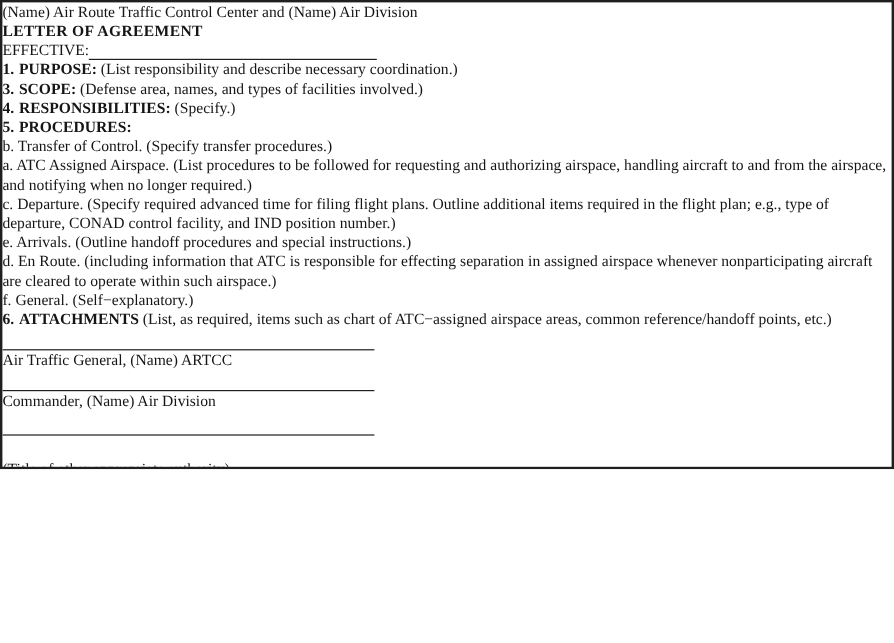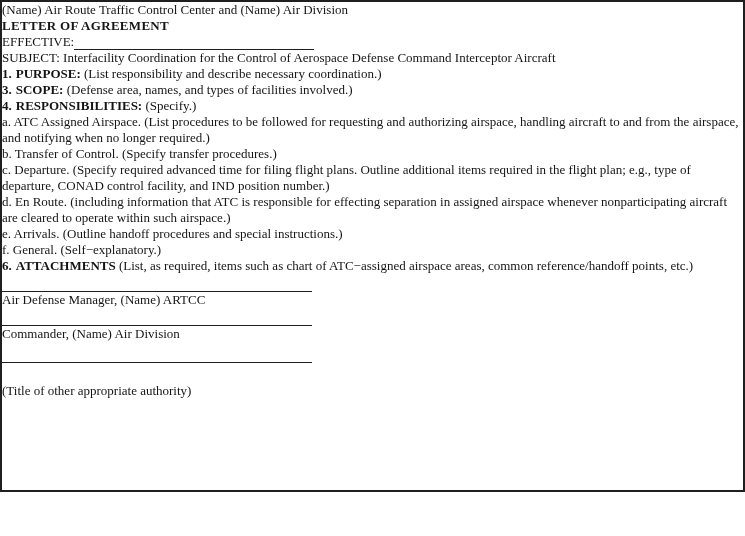--- a/index.html
+++ b/index.html
@@ -3,21 +3,21 @@
 <meta charset="utf-8">
 <style>
   html, body {
     margin: 0;
     padding: 0;
     background: #ffffff;
   }
   .page {
     position: relative;
     width: 745px;
-    height: 492px;
+    height: 391px;
     box-sizing: border-box;
     border: 2px solid #1f1f1f;
     background: #ffffff;
     color: #151515;
     font-family: "Liberation Serif", "DejaVu Serif", serif;
     font-size: 13px;
     line-height: 16px;
     overflow: hidden;
   }
   .page p { margin: 0; padding: 0; }
@@ -58,77 +58,80 @@
   <p class="header-line">
     <span>(Name) Air Route Traffic Control Center and (Name) Air Division</span>
   </p>
 
   <p class="doc-title">LETTER OF AGREEMENT</p>
 
   <p class="effective-row">
     <span>EFFECTIVE:</span><span class="effective-blank"></span>
   </p>
 
-  <p class="subject-line">SUBJECT: Interfacility Coordination for the Control of Aerospace Defense Command Interceptor Aircraft</p>
 
   <p class="item">
     <span class="b num">1.</span><span class="b">PURPOSE:</span>
     <span>(List responsibility and describe necessary coordination.)</span>
   </p>
 
 
   <p class="item">
     <span class="b num">3.</span><span class="b">SCOPE:</span>
     <span>(Defense area, names, and types of facilities involved.)</span>
   </p>
 
   <p class="item">
     <span class="b num">4.</span><span class="b">RESPONSIBILITIES:</span>
     <span>(Specify.)</span>
   </p>
 
-
-  <p class="sub">
-    <span>a.</span>
-    <span>ATC Assigned Airspace. (List procedures to be followed for requesting and authorizing airspace, handling aircraft to and from the airspace, and notifying when no longer required.)</span>
+  <p class="item">
+    <span class="b num">5.</span><span class="b">PROCEDURES:</span>
+    <span></span>
   </p>
 
   <p class="sub">
     <span>b.</span>
     <span>Transfer of Control. (Specify transfer procedures.)</span>
   </p>
 
   <p class="sub">
+    <span>a.</span>
+    <span>ATC Assigned Airspace. (List procedures to be followed for requesting and authorizing airspace, handling aircraft to and from the airspace, and notifying when no longer required.)</span>
+  </p>
+
+  <p class="sub">
     <span>c.</span>
     <span>Departure. (Specify required advanced time for filing flight plans. Outline additional items required in the flight plan; e.g., type of departure, CONAD control facility, and IND position number.)</span>
   </p>
 
   <p class="sub">
-    <span>d.</span>
-    <span>En Route. (including information that ATC is responsible for effecting separation in assigned airspace whenever nonparticipating aircraft are cleared to operate within such airspace.)</span>
+    <span>e.</span>
+    <span>Arrivals. (Outline handoff procedures and special instructions.)</span>
   </p>
 
   <p class="sub">
-    <span>e.</span>
-    <span>Arrivals. (Outline handoff procedures and special instructions.)</span>
+    <span>d.</span>
+    <span>En Route. (including information that ATC is responsible for effecting separation in assigned airspace whenever nonparticipating aircraft are cleared to operate within such airspace.)</span>
   </p>
 
   <p class="sub">
     <span>f.</span>
     <span>General. (Self−explanatory.)</span>
   </p>
 
   <p class="item">
     <span class="b num">6.</span><span class="b">ATTACHMENTS</span>
     <span>(List, as required, items such as chart of ATC−assigned airspace areas, common reference/handoff points, etc.)</span>
   </p>
 
   <div>
     <div class="sig-line first"></div>
-    <p class="sig-label">Air Defense Manager, (Name) ARTCC</p>
+    <p class="sig-label">Air Traffic General, (Name) ARTCC</p>
   </div>
 
   <div>
     <div class="sig-line second"></div>
     <p class="sig-label">Commander, (Name) Air Division</p>
   </div>
 
   <div>
     <div class="sig-line third"></div>
     <p class="sig-label last">(Title of other appropriate authority)</p>

